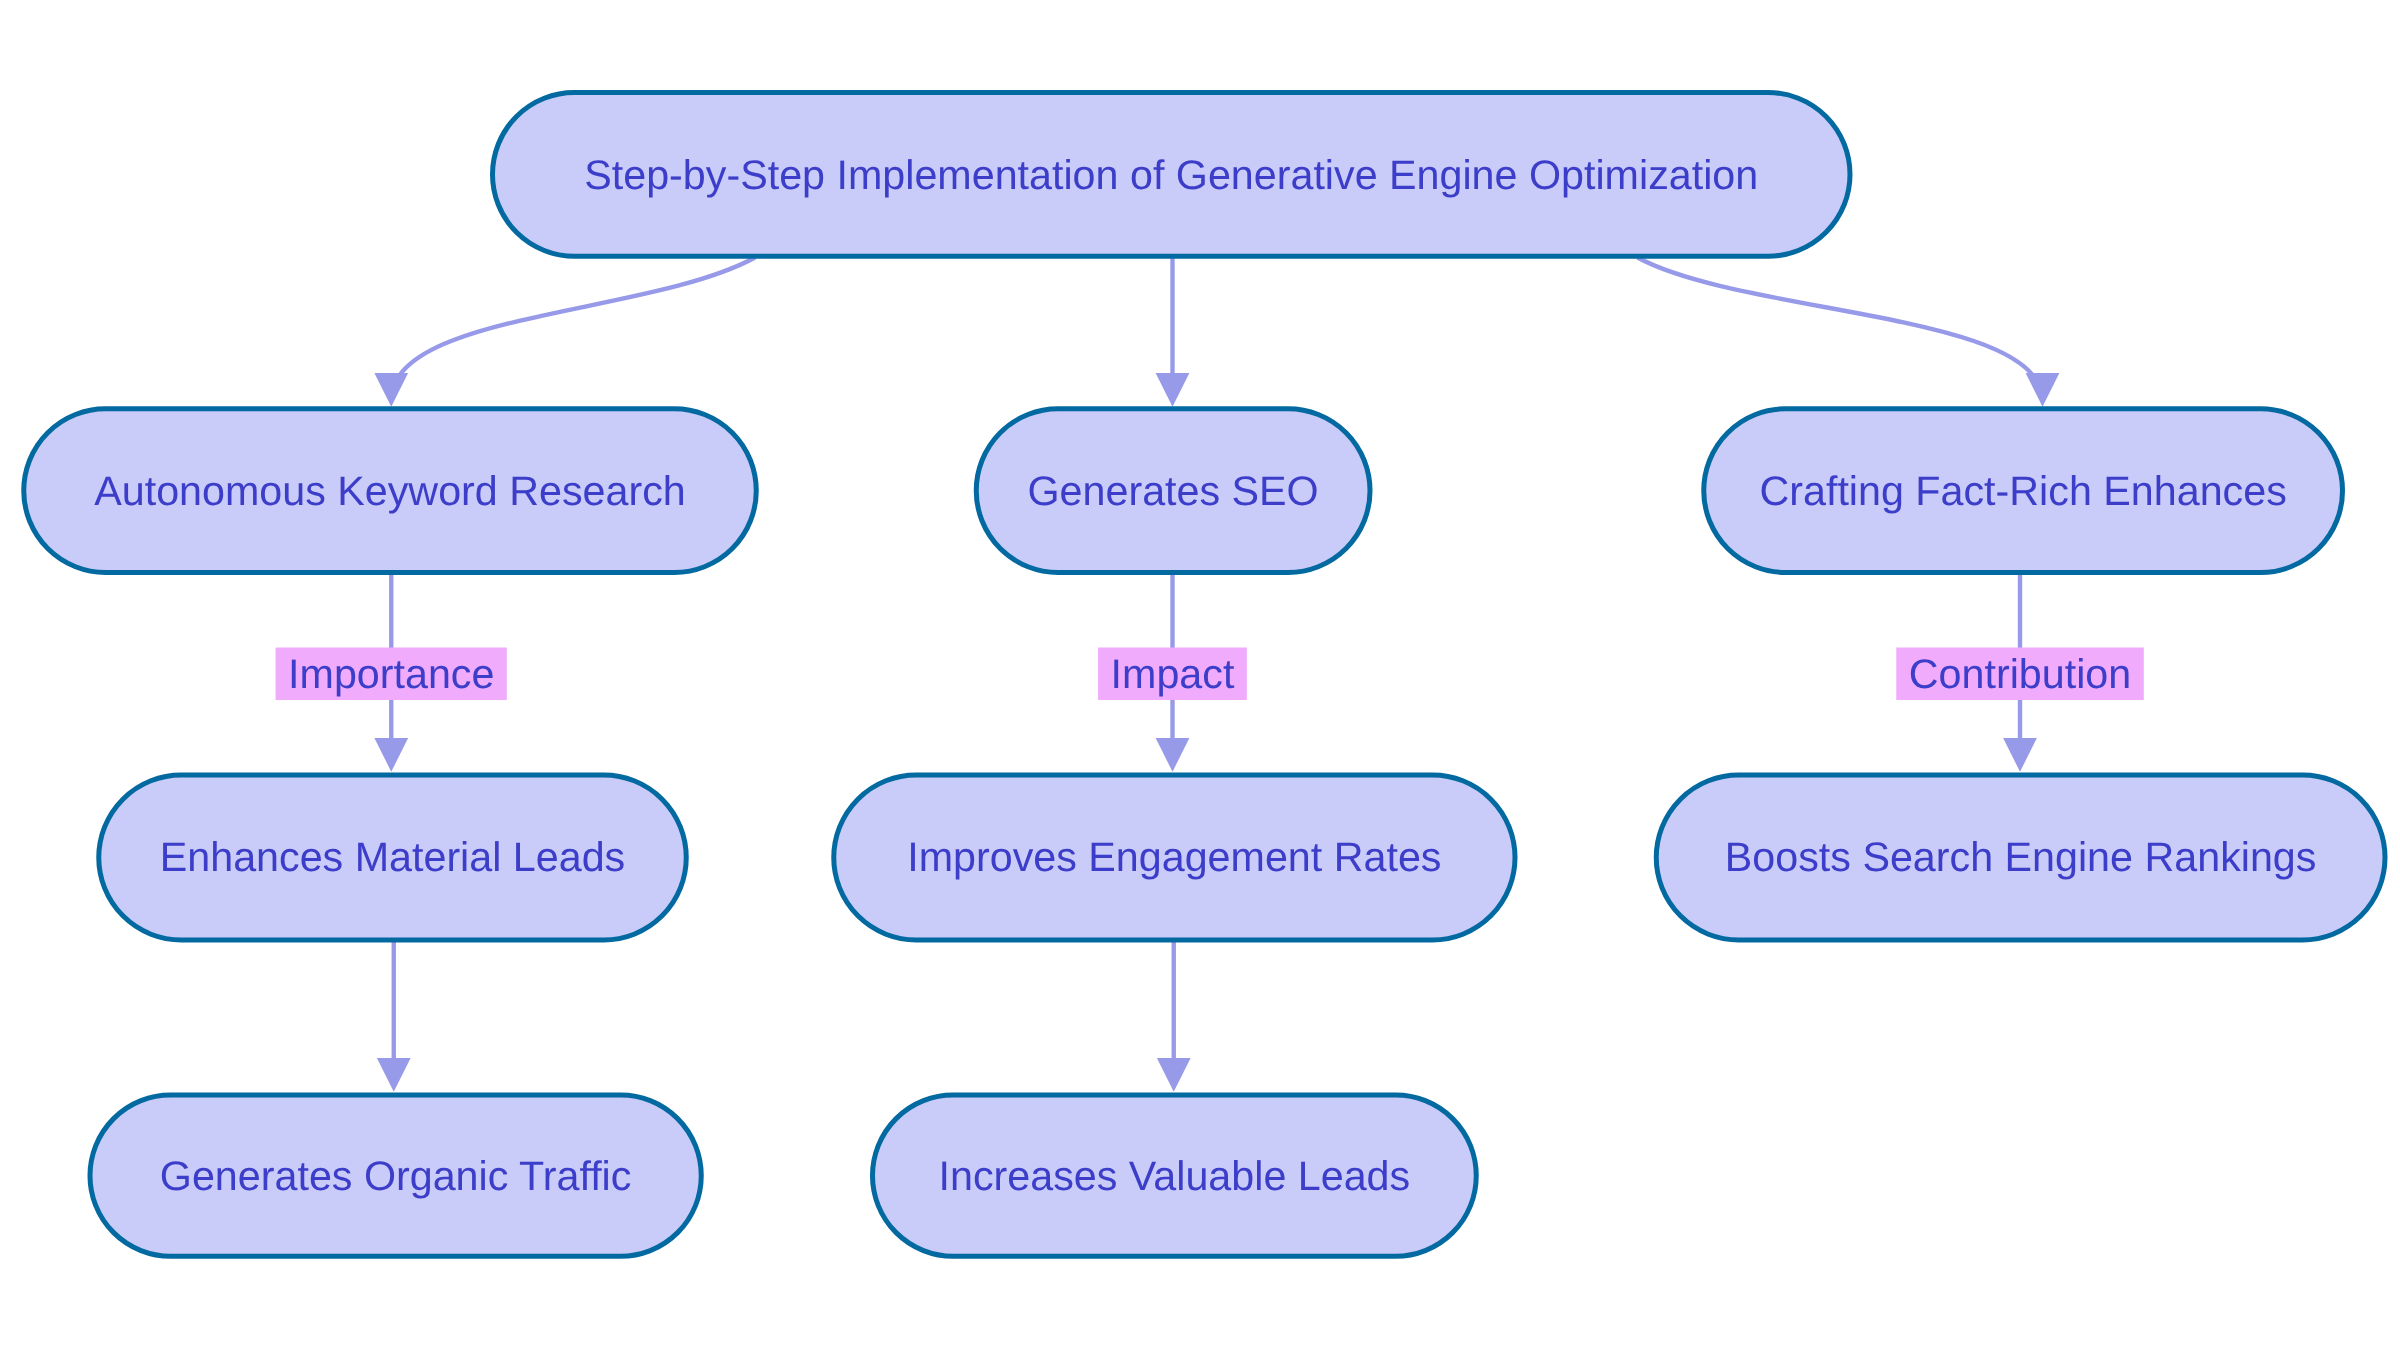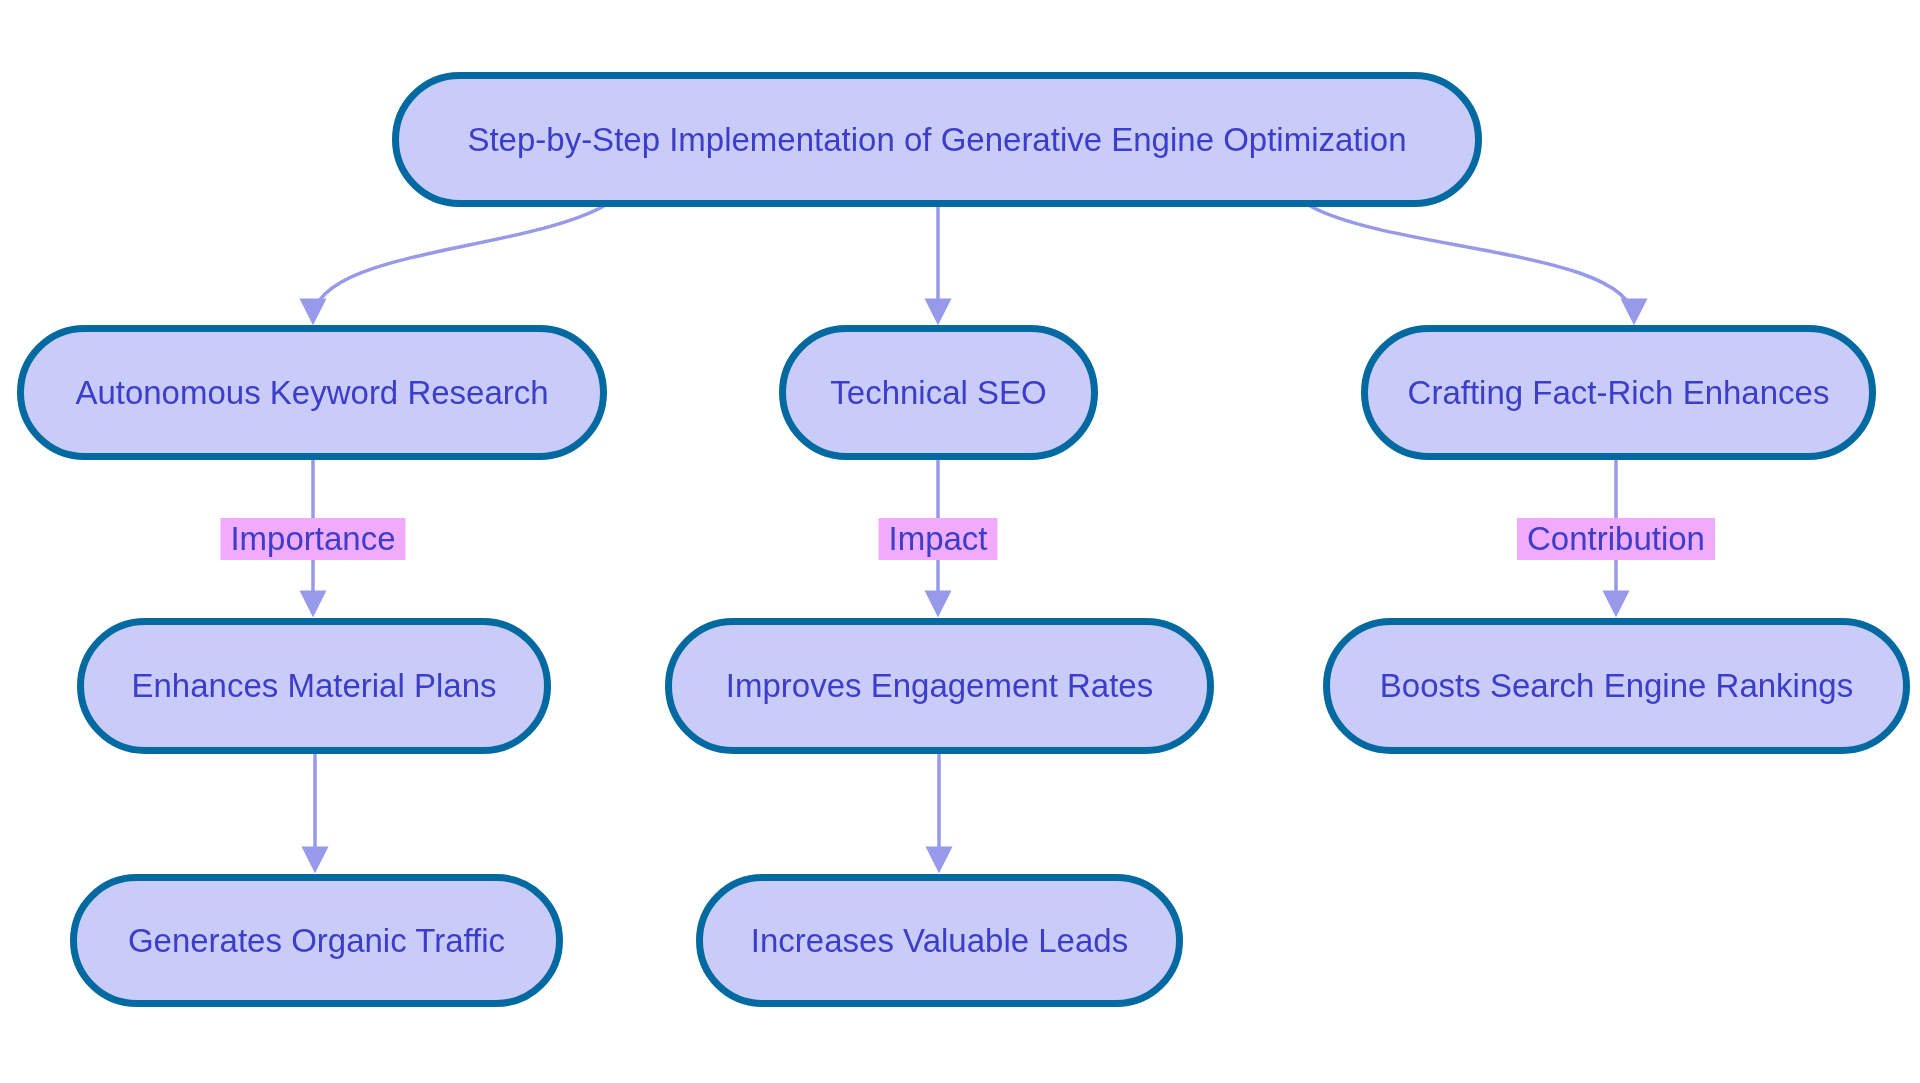--- a/index.html
+++ b/index.html
@@ -19,21 +19,21 @@
     position: absolute;
     left: 0;
     top: 0;
     width: 1920px;
     height: 1083px;
   }
   .node {
     position: absolute;
     box-sizing: border-box;
     background: #c9cbf8;
-    border: 7px solid #0369a1;
+    border: 4px solid #0369a1;
     border-radius: 68px;
     color: #3c3dc9;
     font-size: 33px;
     display: flex;
     align-items: center;
     justify-content: center;
     text-align: center;
     line-height: 1.15;
     white-space: nowrap;
   }
@@ -67,31 +67,31 @@
       <path d="M 1616 459 L 1616 612" marker-end="url(#arrowhead)"></path>
       <path d="M 315 753 L 315 868" marker-end="url(#arrowhead)"></path>
       <path d="M 939 753 L 939 868" marker-end="url(#arrowhead)"></path>
     </g>
   </svg>
 
   <div class="node" style="left:392px; top:72px; width:1090px; height:135px;">Step-by-Step Implementation of Generative Engine Optimization</div>
 
   <div class="node" style="left:17px; top:325px; width:590px; height:135px;">Autonomous Keyword Research</div>
 
-  <div class="node" style="left:779px; top:325px; width:319px; height:135px;">Technical SEO</div>
+  <div class="node" style="left:779px; top:325px; width:319px; height:135px;">Generates SEO</div>
 
   <div class="node" style="left:1361px; top:325px; width:515px; height:135px;">Crafting Fact-Rich Enhances</div>
 
   <div class="edge-label" style="left:313px; top:539px;">Importance</div>
 
   <div class="edge-label" style="left:938px; top:539px;">Impact</div>
 
   <div class="edge-label" style="left:1616px; top:539px;">Contribution</div>
 
-  <div class="node" style="left:77px; top:618px; width:474px; height:136px;">Enhances Material Plans</div>
+  <div class="node" style="left:77px; top:618px; width:474px; height:136px;">Enhances Material Leads</div>
 
   <div class="node" style="left:665px; top:618px; width:549px; height:136px;">Improves Engagement Rates</div>
 
   <div class="node" style="left:1323px; top:618px; width:587px; height:136px;">Boosts Search Engine Rankings</div>
 
   <div class="node" style="left:70px; top:874px; width:493px; height:133px;">Generates Organic Traffic</div>
 
   <div class="node" style="left:696px; top:874px; width:487px; height:133px;">Increases Valuable Leads</div>
 
 </div>

